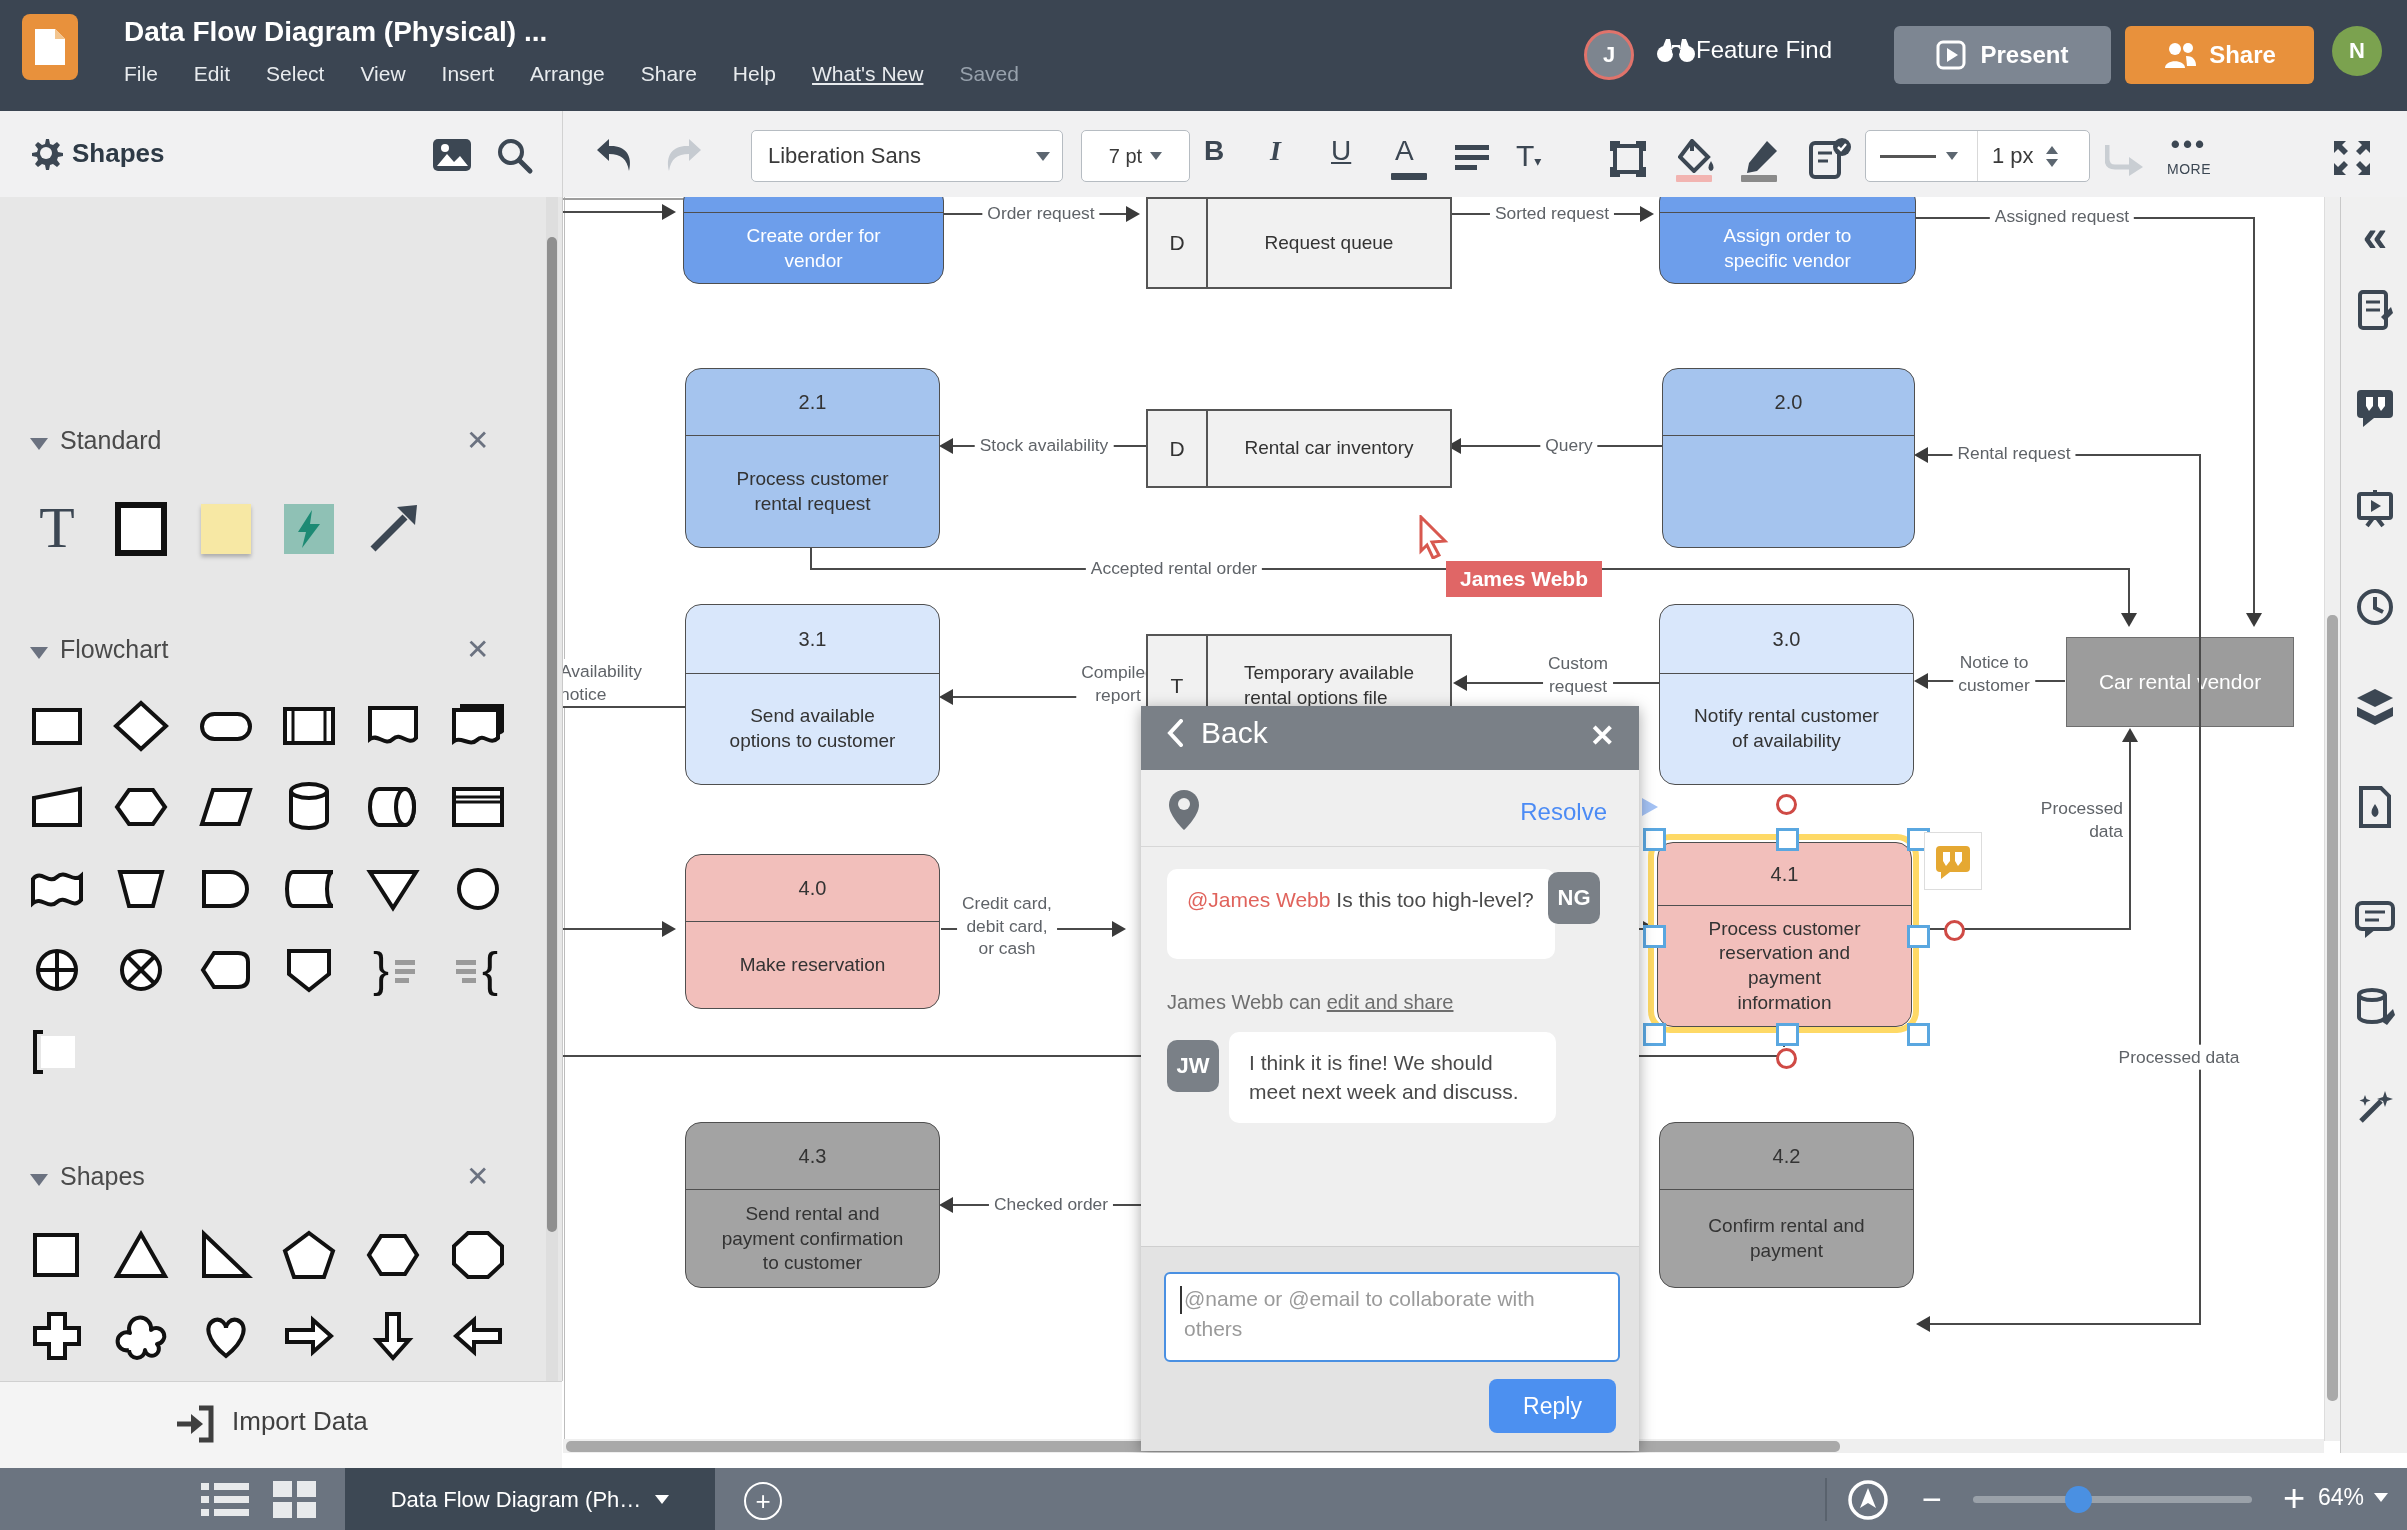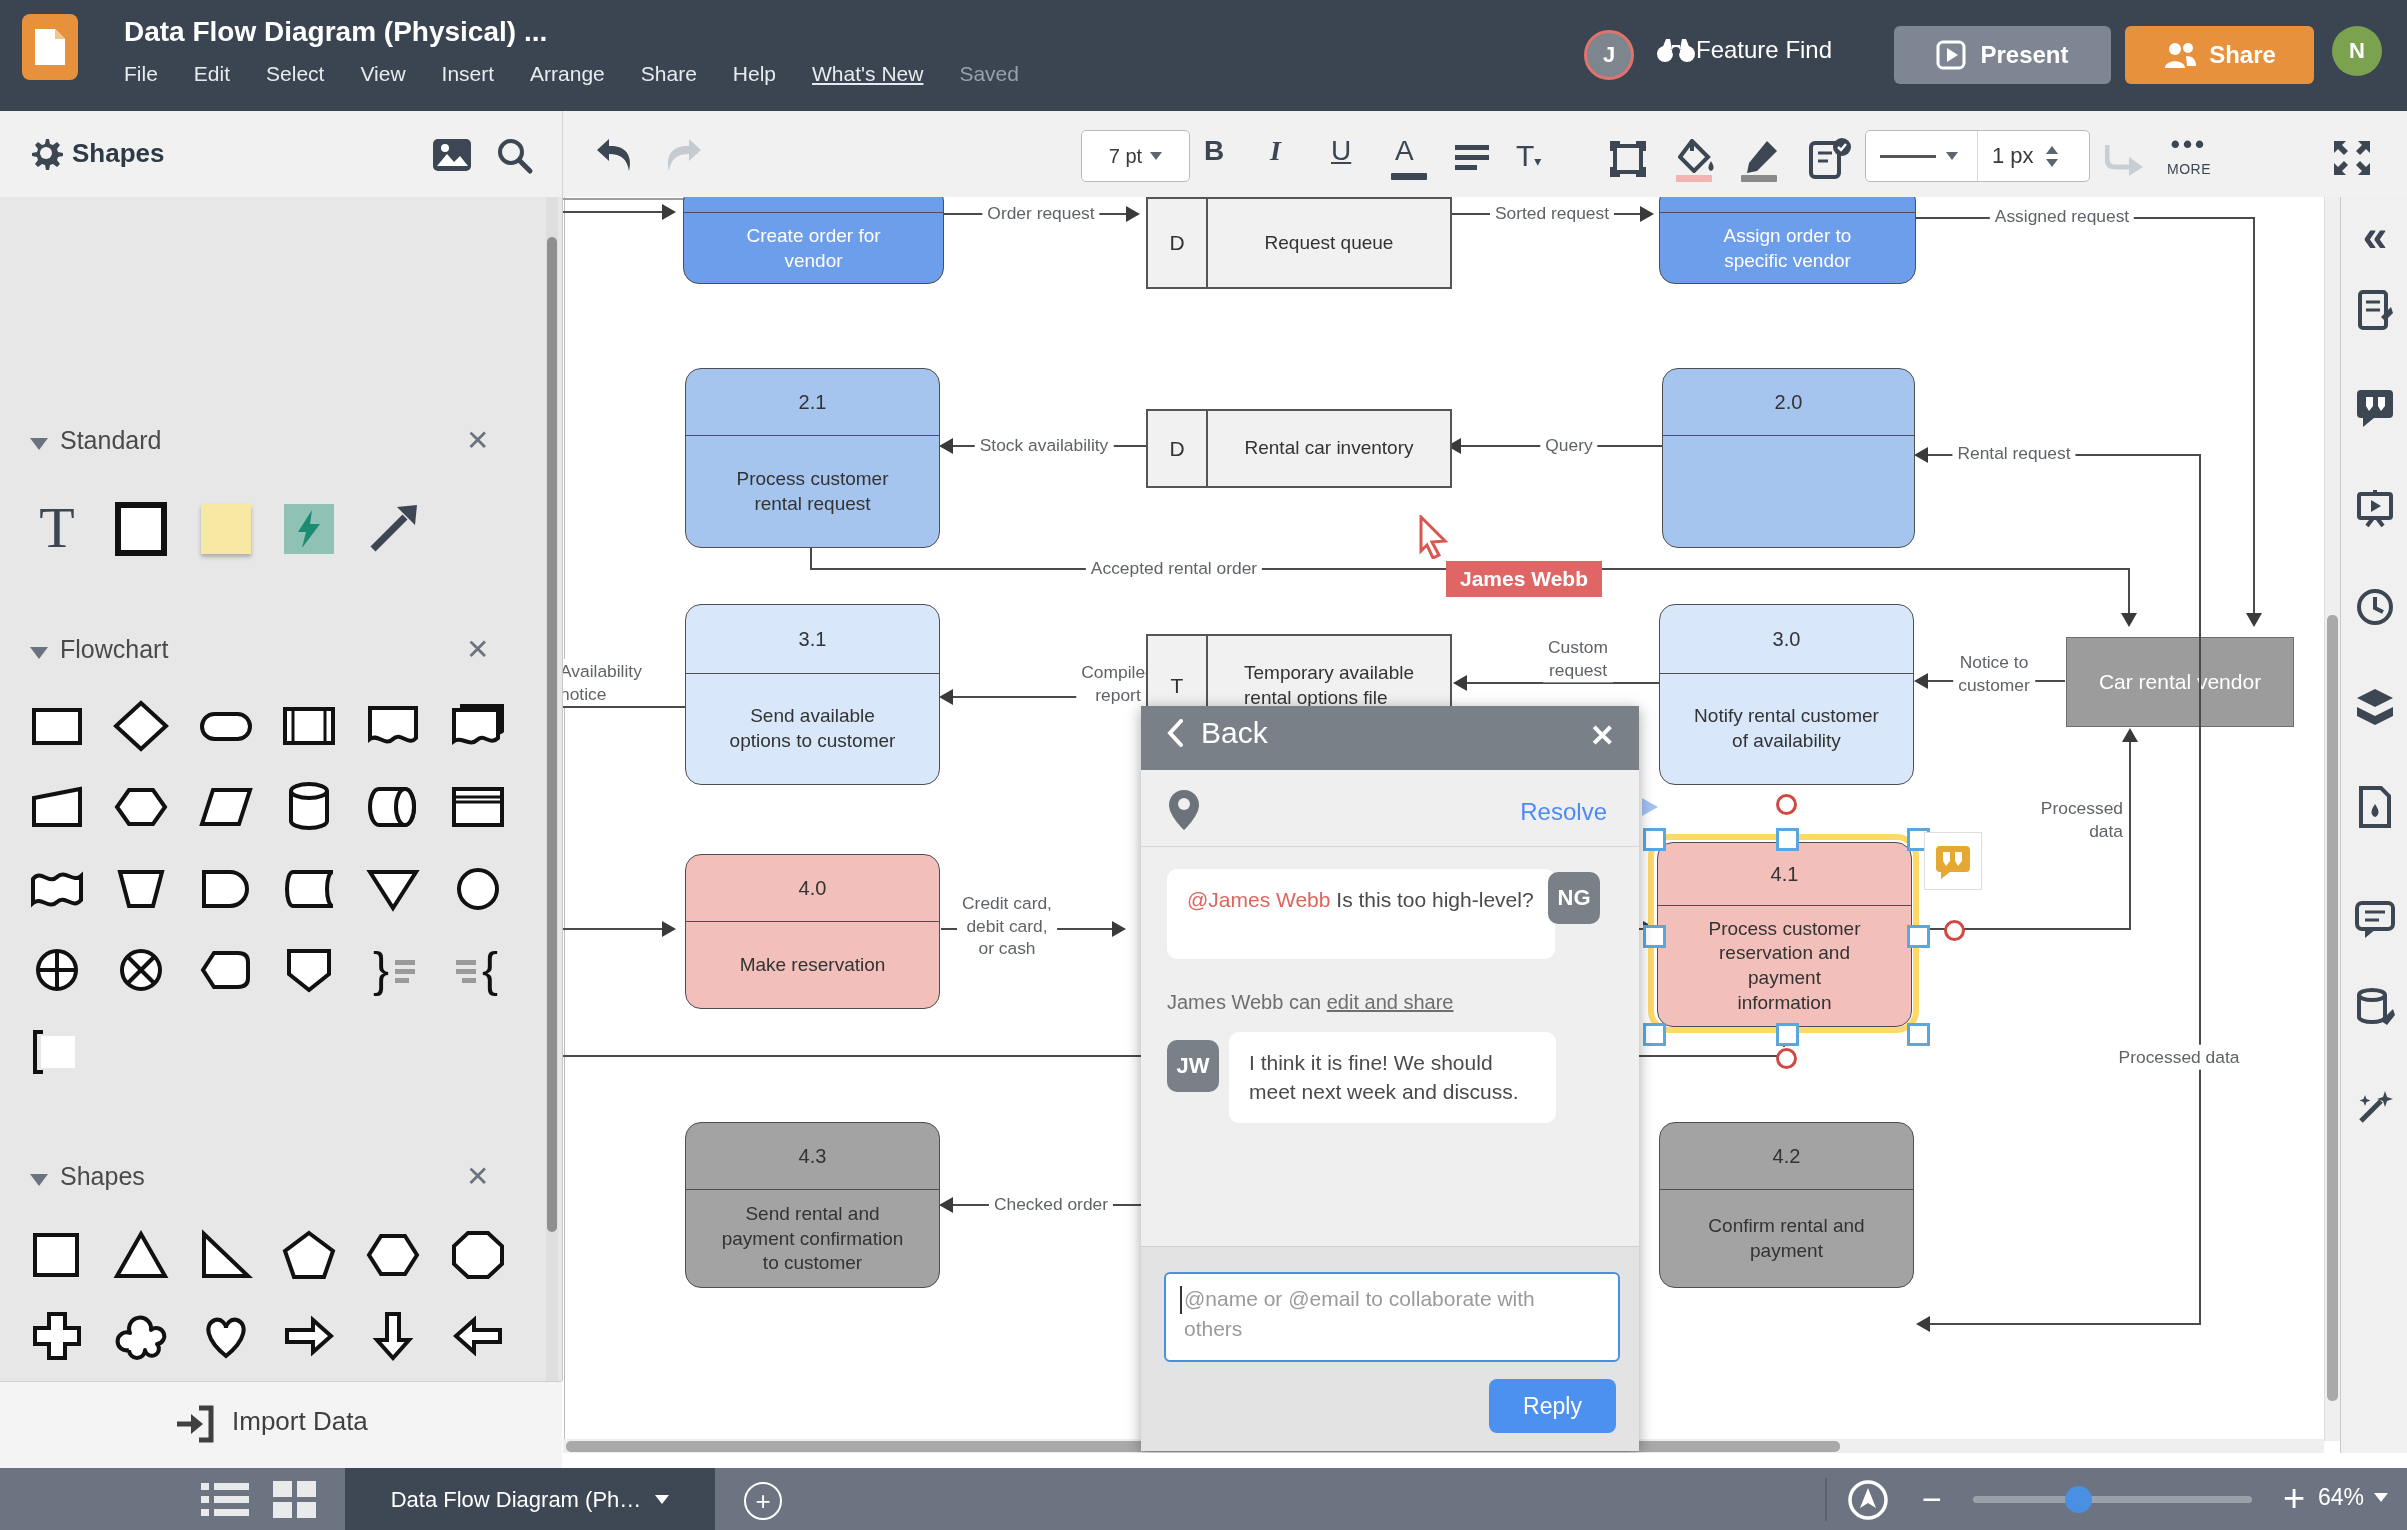--- a/index.html
+++ b/index.html
@@ -244,20 +244,24 @@
       <svg width="44" height="38" viewBox="0 0 44 38">
           <path d="M14 2 L2 13 L14 24 V17 C26 17 32 22 34 34 C38 18 30 8 14 9 Z" fill="#3c4753"></path>
         </svg>
     </div>
     <div class="abs" style="left:659px;top:26px;">
       <svg width="44" height="38" viewBox="0 0 44 38">
           <path d="M30 2 L42 13 L30 24 V17 C18 17 12 22 10 34 C6 18 14 8 30 9 Z" fill="#c6cbd1"></path>
         </svg>
     </div>
 
+    <div class="selbox fontbox">
+      <span class="t">Liberation Sans</span>
+        <span class="caret"></span>
+    </div>
     <div class="selbox sizebox">
       <span>7 pt</span>
         <span class="caret2"></span>
     </div>
 
     <div class="tbtn" style="left:1204px;">B</div>
     <div class="tbtn" style="left:1270px;font-style:italic;font-family:'Liberation Serif',serif;">I</div>
     <div class="tbtn" style="left:1331px;text-decoration:underline;font-weight:normal;">U</div>
     <div class="tbtn" style="left:1395px;font-weight:normal;">A</div>
     <div class="colorbar" style="left:1391px;top:62px;background:#3c4753;"></div>
@@ -728,21 +732,21 @@
 
       <div class="hl" style="left:562px;top:706px;width:124px;"></div>
       <div class="el left" style="left:555px;top:659px;">Availability
 notice</div>
       <div class="hl" style="left:947px;top:696px;width:199px;"></div>
         <div class="ar arL" style="left:939px;top:689px;"></div>
       <div class="el" style="left:1118px;top:684px;">Compiled
 report</div>
       <div class="hl" style="left:1461px;top:682px;width:198px;"></div>
         <div class="ar arL" style="left:1453px;top:675px;"></div>
-      <div class="el" style="left:1578px;top:659px;">Custom
+      <div class="el" style="left:1578px;top:675px;">Custom
 request</div>
       <div class="hl" style="left:1926px;top:680px;width:139px;"></div>
         <div class="ar arL" style="left:1914px;top:673px;"></div>
       <div class="el" style="left:1994px;top:674px;">Notice to
 customer</div>
 
       <div class="hl" style="left:562px;top:928px;width:107px;"></div>
         <div class="ar arR" style="left:662px;top:921px;"></div>
       <div class="hl" style="left:941px;top:928px;width:179px;"></div>
         <div class="ar arR" style="left:1112px;top:921px;"></div>

